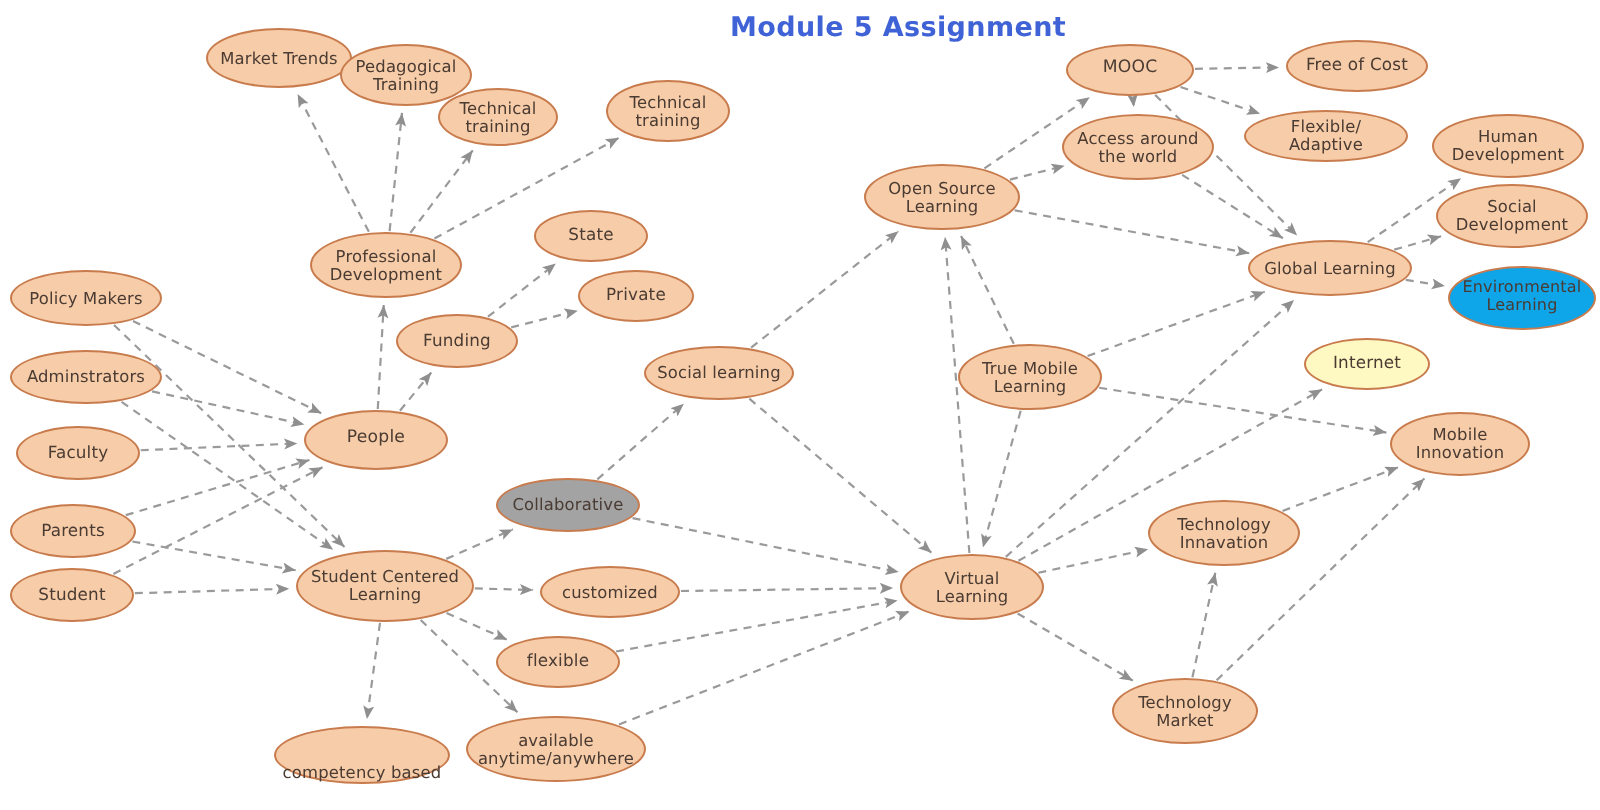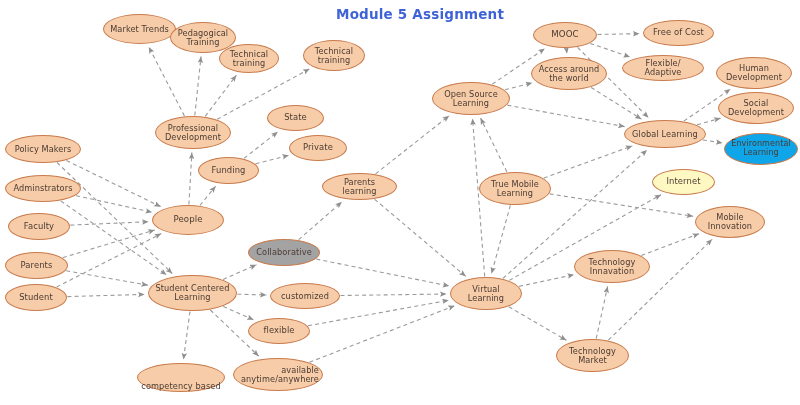--- a/index.html
+++ b/index.html
@@ -52,20 +52,21 @@
     display: block;
     width: 100%;
   }
   #diagram-title {
     position: absolute;
     color: #3f63d6;
     font-size: 13.5px;
     font-weight: bold;
     white-space: nowrap;
     letter-spacing: 0.2px;
+    margin-left: 29px;
   }
 </style>
 </head>
 <body>
 
 <div id="canvas">
 
   <svg id="edge-layer" viewBox="0 0 800 405" width="800" height="405" xmlns="http://www.w3.org/2000/svg">
     <defs>
       <marker id="arrow" markerWidth="7" markerHeight="7" refX="6" refY="2.5" orient="auto" markerUnits="strokeWidth">
@@ -165,38 +166,38 @@
       <div class="node" style="left: 5px; top: 252px; width: 63px; height: 27px; font-size: 8.4px; background: rgb(247, 204, 168); border-color: rgb(200, 123, 76); color: rgb(74, 59, 51);">
         <span>Parents</span>
       </div>
       <div class="node" style="left: 5px; top: 284px; width: 62px; height: 27px; font-size: 8.4px; background: rgb(247, 204, 168); border-color: rgb(200, 123, 76); color: rgb(74, 59, 51);">
         <span>Student</span>
       </div>
       <div class="node" style="left: 152px; top: 205px; width: 72px; height: 30px; font-size: 8.6px; background: rgb(247, 204, 168); border-color: rgb(200, 123, 76); color: rgb(74, 59, 51);">
         <span>People</span>
       </div>
       <div class="node" style="left: 322px; top: 173px; width: 75px; height: 27px; font-size: 8.2px; background: rgb(247, 204, 168); border-color: rgb(200, 123, 76); color: rgb(74, 59, 51);">
-        <span>Parents learning</span>
+        <span>Social learning</span>
       </div>
       <div class="node" style="left: 248px; top: 239px; width: 72px; height: 27px; font-size: 8.2px; background: #a3a3a3; border-color: rgb(200, 123, 76); color: rgb(74, 59, 51);">
         <span>Collaborative</span>
       </div>
       <div class="node" style="left: 148px; top: 275px; width: 89px; height: 36px; font-size: 8.2px; background: rgb(247, 204, 168); border-color: rgb(200, 123, 76); color: rgb(74, 59, 51);">
         <span>Student Centered<br>Learning</span>
       </div>
       <div class="node" style="left: 270px; top: 283px; width: 70px; height: 26px; font-size: 8.2px; background: rgb(247, 204, 168); border-color: rgb(200, 123, 76); color: rgb(74, 59, 51);">
         <span>customized</span>
       </div>
       <div class="node" style="left: 248px; top: 318px; width: 62px; height: 26px; font-size: 8.4px; background: rgb(247, 204, 168); border-color: rgb(200, 123, 76); color: rgb(74, 59, 51);">
         <span>flexible</span>
       </div>
       <div class="node" style="left: 137px; top: 363px; width: 88px; height: 29px; font-size: 8.2px; background: rgb(247, 204, 168); border-color: rgb(200, 123, 76); color: rgb(74, 59, 51); align-items: flex-end;">
         <span>competency based</span>
       </div>
-      <div class="node" style="left: 233px; top: 358px; width: 90px; height: 33px; font-size: 8.2px; background: rgb(247, 204, 168); border-color: rgb(200, 123, 76); color: rgb(74, 59, 51); text-align: right;">
+      <div class="node" style="left: 233px; top: 358px; width: 90px; height: 33px; font-size: 8.2px; background: rgb(247, 204, 168); border-color: rgb(200, 123, 76); color: rgb(74, 59, 51);">
         <span>available<br>anytime/anywhere</span>
       </div>
       <div class="node" style="left: 432px; top: 82px; width: 78px; height: 33px; font-size: 8.2px; background: rgb(247, 204, 168); border-color: rgb(200, 123, 76); color: rgb(74, 59, 51);">
         <span>Open Source<br>Learning</span>
       </div>
       <div class="node" style="left: 533px; top: 22px; width: 64px; height: 26px; font-size: 8.6px; background: rgb(247, 204, 168); border-color: rgb(200, 123, 76); color: rgb(74, 59, 51);">
         <span>MOOC</span>
       </div>
       <div class="node" style="left: 531px; top: 57px; width: 76px; height: 33px; font-size: 8.2px; background: rgb(247, 204, 168); border-color: rgb(200, 123, 76); color: rgb(74, 59, 51);">
         <span>Access around<br>the world</span>

